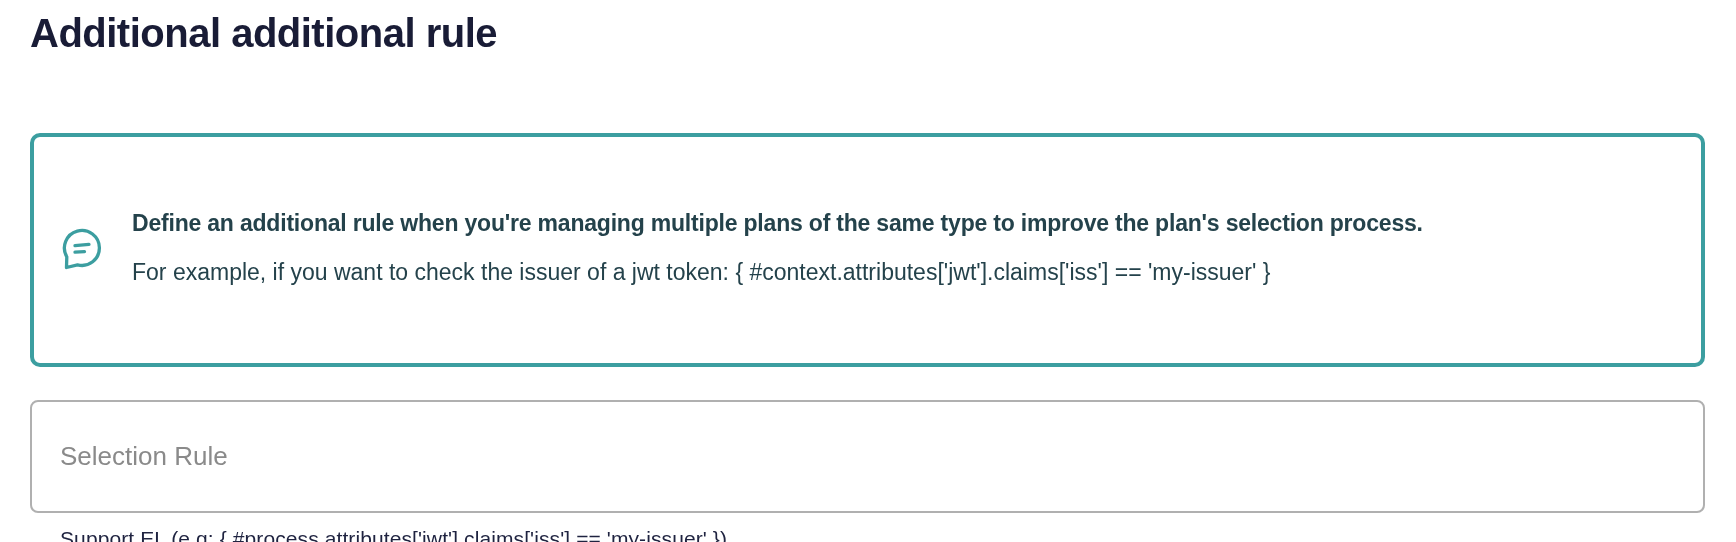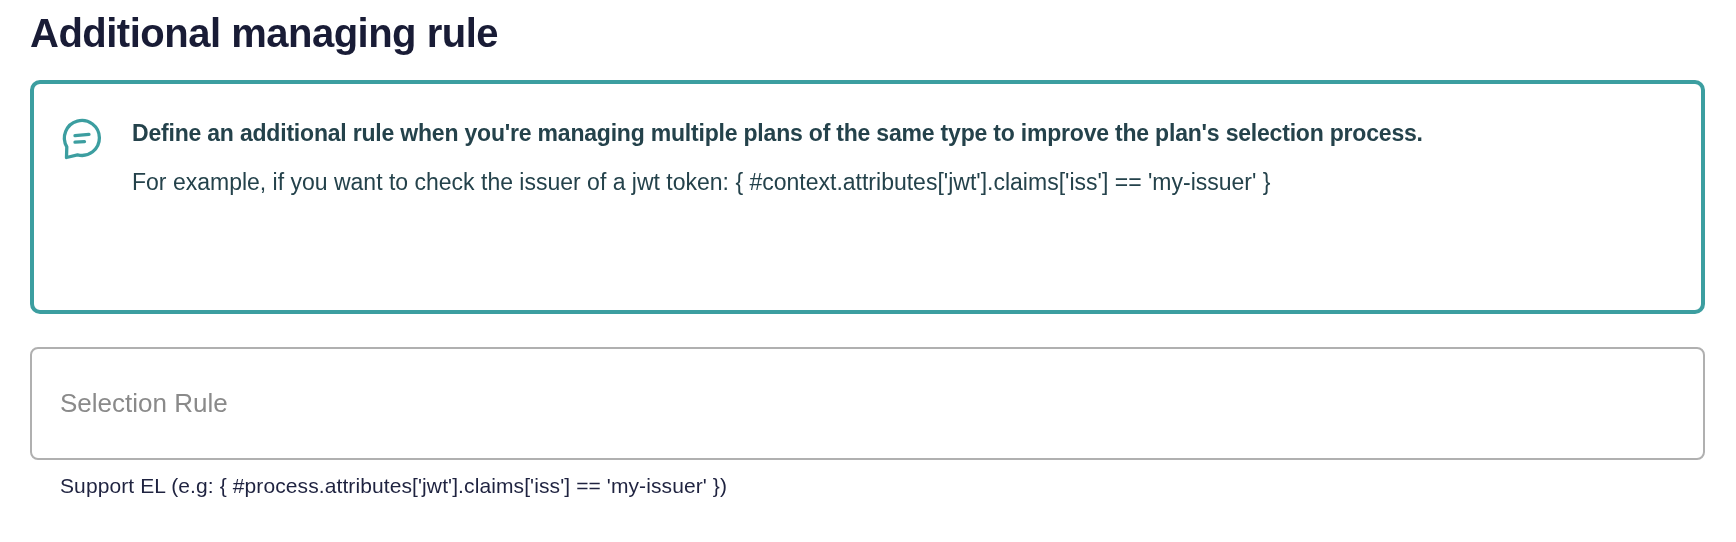--- a/index.html
+++ b/index.html
@@ -17,26 +17,26 @@
     margin: 10px 0 0 0;
     font-size: 40px;
     line-height: 46px;
     font-weight: 700;
     letter-spacing: -0.5px;
     color: #191c36;
   }
 
   
   .banner {
-    margin-top: 24px;
+    margin-top: 77px;
     border: 4px solid #3c9ea0;
     border-radius: 10px;
     background: #ffffff;
     display: flex;
-    align-items: flex-start;
+    align-items: center;
     padding: 22px 40px 34px 25px;
     min-height: 234px;
   }
   .banner-icon {
     flex: none;
     width: 46px; height: 46px;
     margin-top: 10px;
   }
   .banner-body { margin-left: 27px; }
   .banner-title {
@@ -94,21 +94,21 @@
     line-height: 25px;
     letter-spacing: 0.1px;
     color: #1f2340;
   }
 </style>
 </head>
 <body>
 
 <div class="page">
 
-  <h1 class="page-title">Additional managing rule</h1>
+  <h1 class="page-title">Additional additional rule</h1>
 
   <div class="banner">
     <span class="banner-icon">
       <svg width="46" height="46" viewBox="0 0 46 46" fill="none" xmlns="http://www.w3.org/2000/svg">
         <path d="M7.8 30.8 A17.5 17.5 0 1 1 18.5 38.9 L7.5 41.5 Z" fill="none" stroke="#3c9ea0" stroke-width="3.3" stroke-linejoin="round"></path>
         <path d="M16 19.6 L30 18.4" stroke="#3c9ea0" stroke-width="3.3" stroke-linecap="round"></path>
         <path d="M16 26.2 L25.5 25.7" stroke="#3c9ea0" stroke-width="3.3" stroke-linecap="round"></path>
       </svg>
     </span>
     <div class="banner-body">

